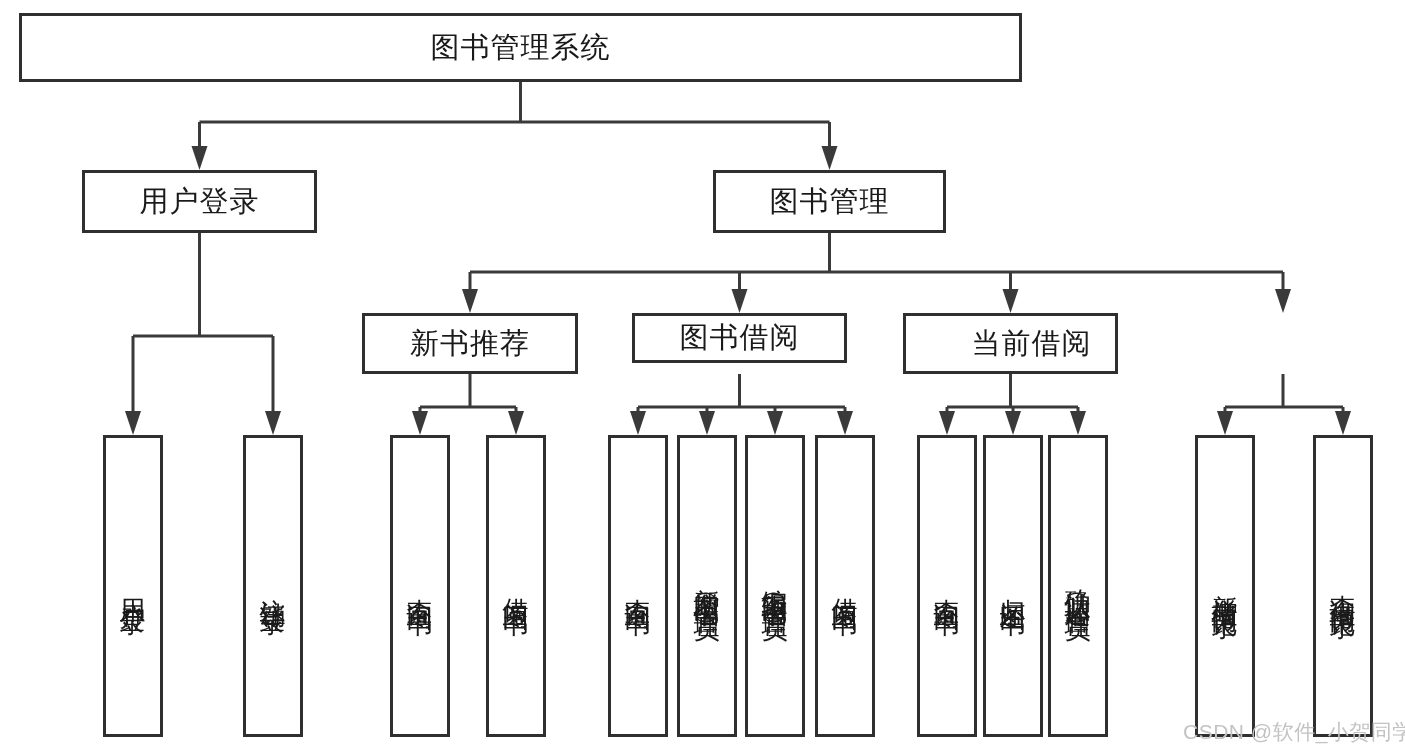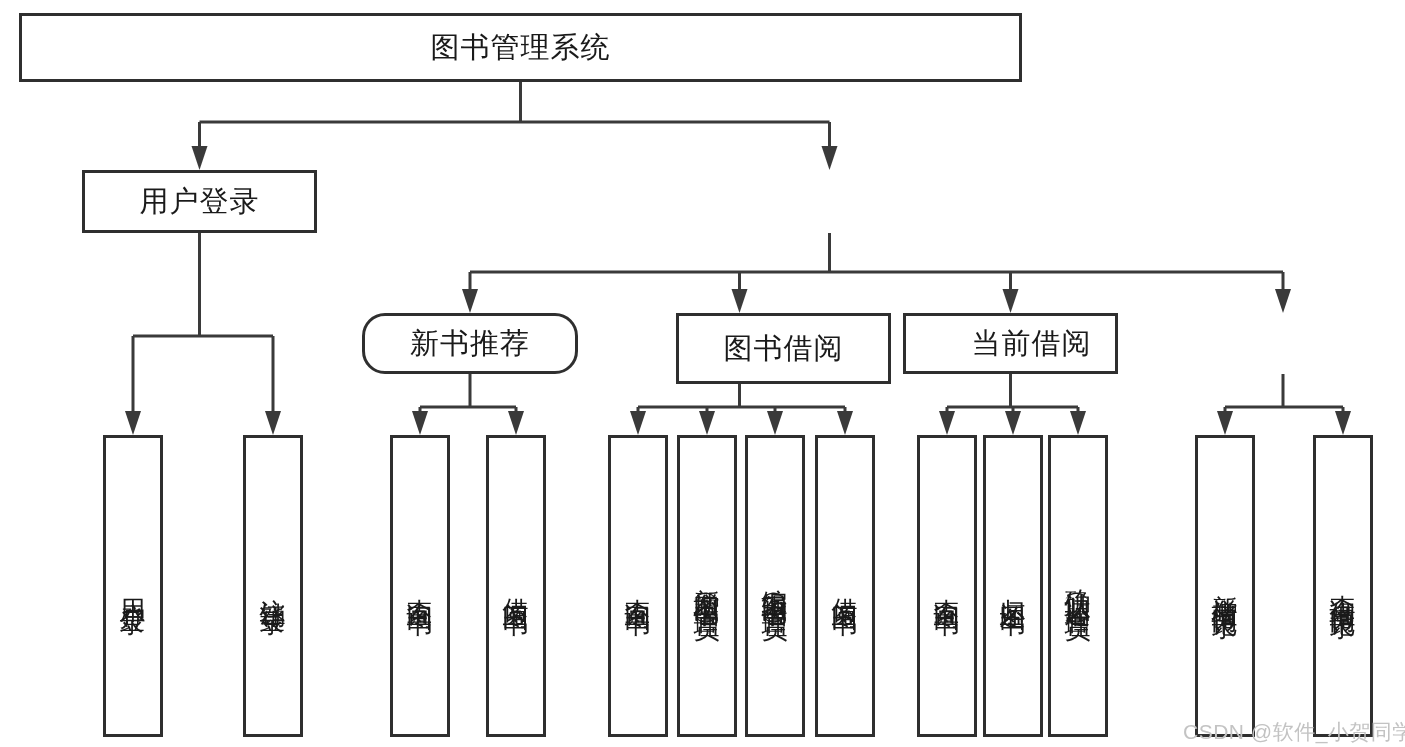--- a/index.html
+++ b/index.html
@@ -31,22 +31,22 @@
     writing-mode:vertical-rl;
     text-orientation:mixed;
     font-size:26px;
     letter-spacing:4px;
     line-height:1;
   }
   
   .n-root   {left:19px;  top:13px;  width:1003px;height:69px;}
   .n-login  {left:82px;  top:170px; width:235px; height:63px;}
   .n-mgmt   {left:713px; top:170px; width:233px; height:63px;}
-  .n-rec    {left:362px; top:313px; width:216px; height:61px;border-radius:23px;}
-  .n-borrow {left:632px; top:313px; width:215px; height:71px;margin-left:44px;}
+  .n-rec    {left:362px; top:313px; width:216px; height:61px;}
+  .n-borrow {left:632px; top:313px; width:215px; height:50px;}
   .n-cur    {left:903px; top:313px; width:215px; height:61px;padding-left:42px;}
   .n-hist   {left:1173px;top:313px; width:220px; height:61px;}
   .leaf     {top:435px;  width:60px; height:302px;}
   .l-1 {left:103px;} .l-2 {left:243px;}
   .l-3 {left:390px;} .l-4 {left:486px;}
   .l-5 {left:608px;} .l-6 {left:677px;} .l-7 {left:745px;} .l-8 {left:815px;}
   .l-9 {left:917px;} .l-10{left:983px;} .l-11{left:1048px;}
   .l-12{left:1195px;}.l-13{left:1313px;}
   .watermark{
     position:absolute;
@@ -82,20 +82,21 @@
       <polygon points="947,435 939,411 955,411" fill="#3a3a3a"></polygon>
       <polygon points="1013,435 1005,411 1021,411" fill="#3a3a3a"></polygon>
       <polygon points="1078,435 1070,411 1086,411" fill="#3a3a3a"></polygon>
       <polygon points="1225,435 1217,411 1233,411" fill="#3a3a3a"></polygon>
       <polygon points="1343,435 1335,411 1351,411" fill="#3a3a3a"></polygon>
     </svg>
 
   <div class="node n-root">图书管理系统</div>
 
   <div class="node n-login">用户登录</div>
+  <div class="node n-mgmt">图书管理</div>
 
   <div class="node n-rec">新书推荐</div>
   <div class="node n-borrow">图书借阅</div>
   <div class="node n-cur">当前借阅</div>
 
   <div class="node leaf l-1">用户登录</div>
   <div class="node leaf l-2">注销登录</div>
 
   <div class="node leaf l-3">查询图书</div>
   <div class="node leaf l-4">借阅图书</div>

